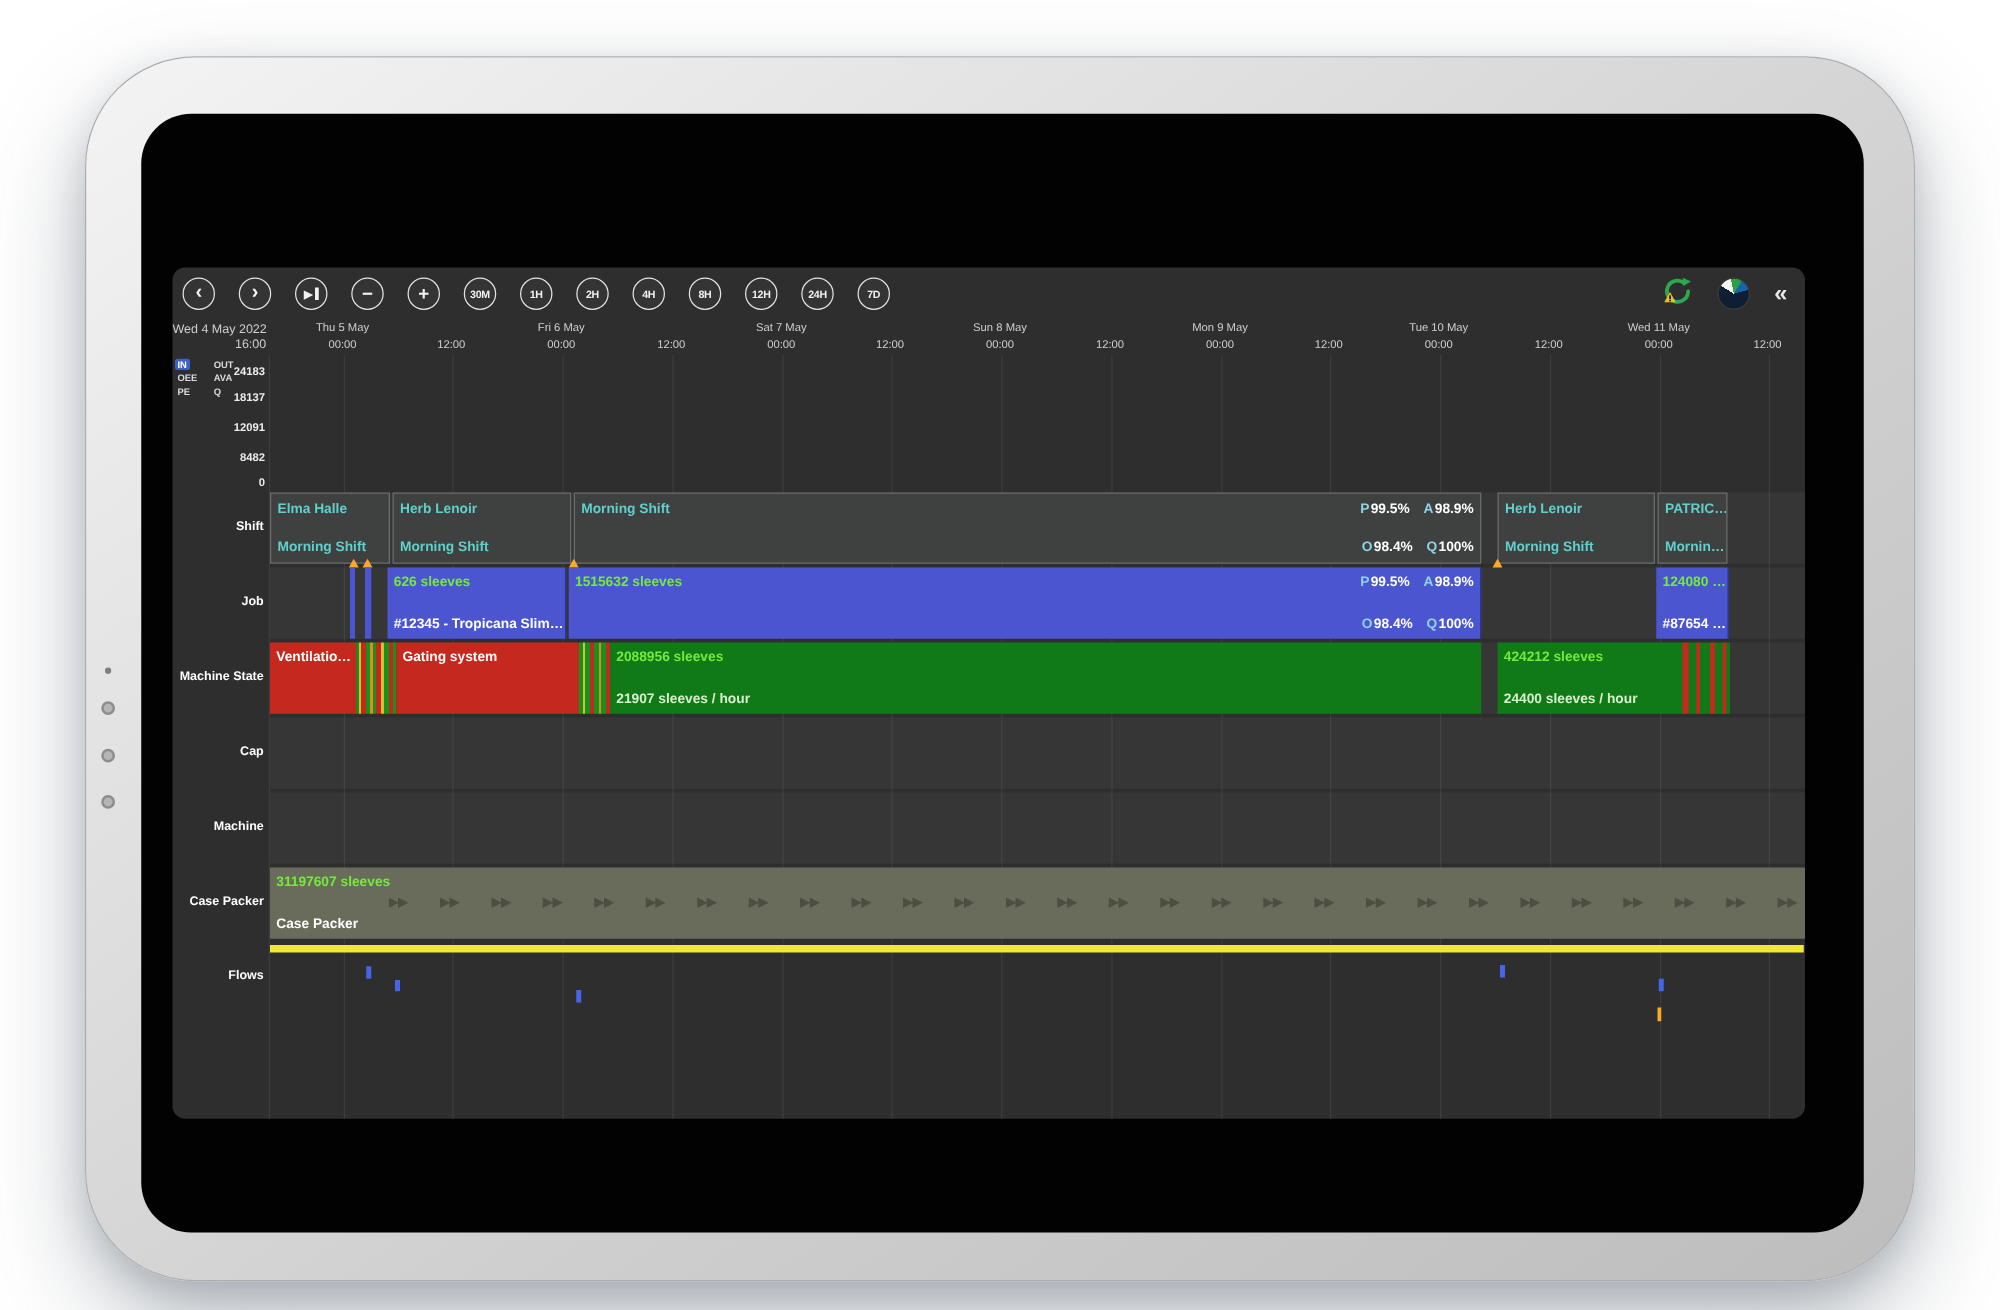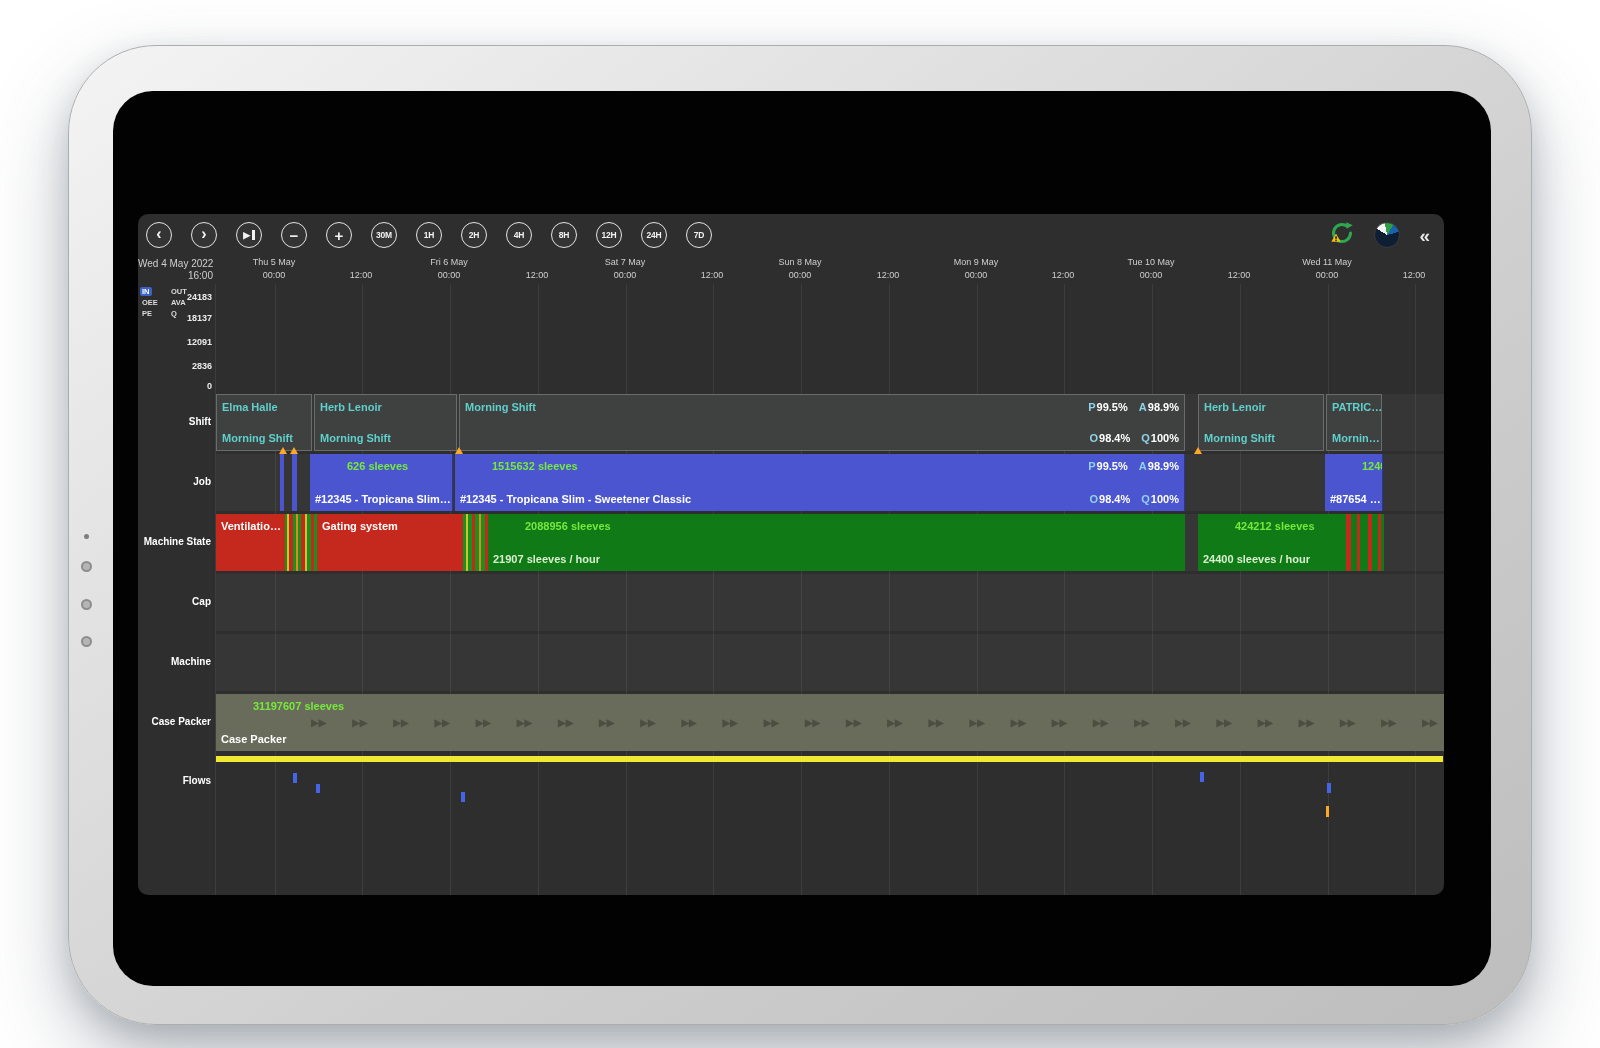--- a/index.html
+++ b/index.html
@@ -65,21 +65,21 @@
         border-left:1px solid #3d3d3d; }
   .gridline { position:absolute; top:0; bottom:0; width:1px; background:#3d3d3d; }
   .row { position:absolute; left:0; width:1229px; height:57px; }
   .band { background:rgba(255,255,255,.04); }
 
   
   .block { position:absolute; top:0; bottom:0; padding:6px 5px; overflow:hidden;
            white-space:nowrap; font-size:11px; font-weight:bold; display:flex;
            flex-direction:column; justify-content:space-between; }
   .teal { color:#5fd0cc; }
-  .count { color:#76e93c;margin-left:32px; }
+  .count { color:#76e93c; }
   .wname { color:#ffffff; }
   .rate { color:#d9efd0; }
   .shift-block   { background:#3f4141; border:1px solid rgba(160,160,160,.45); }
   .job-block     { background:#4a55cf; border-right:1px solid rgba(25,30,110,.6); }
   .job-sliver    { position:absolute; top:0; bottom:0; background:#4a55cf; }
   .machine-red   { background:#c5281c; }
   .machine-green { background:#0f7a16; }
   .stripes1 { position:absolute; top:0; bottom:0;
       background:linear-gradient(90deg,#18921f 0 2px,#d8c02a 2px 4px,#c5281c 4px 8px,
       #18921f 8px 11px,#e08a1e 11px 13px,#18921f 13px 16px,#c5281c 16px 20px,
@@ -220,21 +220,21 @@
               <span class="lg chip">IN</span>
               <span class="lg">OUT</span>
               <span class="lg">OEE</span>
               <span class="lg">AVA</span>
               <span class="lg">PE</span>
               <span class="lg">Q</span>
             </div>
             <div class="ylab" style="top:8px">24183</div>
             <div class="ylab" style="top:29px">18137</div>
             <div class="ylab" style="top:53px">12091</div>
-            <div class="ylab" style="top:77px">2836</div>
+            <div class="ylab" style="top:77px">8482</div>
             <div class="ylab" style="top:97px">0</div>
             <div class="rowlab" style="top:131px">Shift</div>
             <div class="rowlab" style="top:191px">Job</div>
             <div class="rowlab" style="top:251px">Machine State</div>
             <div class="rowlab" style="top:311px">Cap</div>
             <div class="rowlab" style="top:371px">Machine</div>
             <div class="rowlab" style="top:431px">Case Packer</div>
             <div class="rowlab" style="top:490px">Flows</div>
           </div>
 
@@ -293,21 +293,20 @@
 
             <div class="row band" style="top:170px">
               <div class="job-sliver" style="left:64px;width:4px"></div>
               <div class="job-sliver" style="left:76px;width:5px"></div>
               <div class="block job-block" style="left:94px;width:143px">
                 <div class="count">626 sleeves</div>
                 <div class="wname">#12345 - Tropicana Slim…</div>
               </div>
               <div class="block job-block" style="left:239px;width:730px">
                 <div class="count">1515632 sleeves</div>
-                <div class="wname">#12345 - Tropicana Slim - Sweetener Classic</div>
                 <div class="metrics">
                   <div class="mline">
                     <span class="mk">P</span><span class="mv">99.5%</span>
                     <span class="mk">A</span><span class="mv">98.9%</span>
                   </div>
                   <div class="mline">
                     <span class="mk">O</span><span class="mv">98.4%</span>
                     <span class="mk">Q</span><span class="mv">100%</span>
                   </div>
                 </div>

